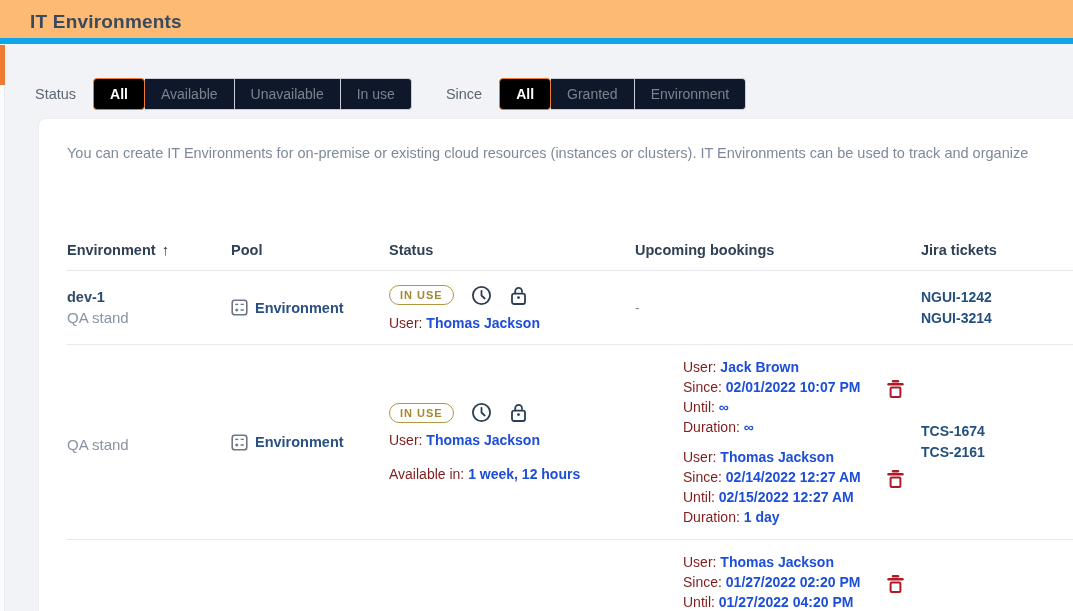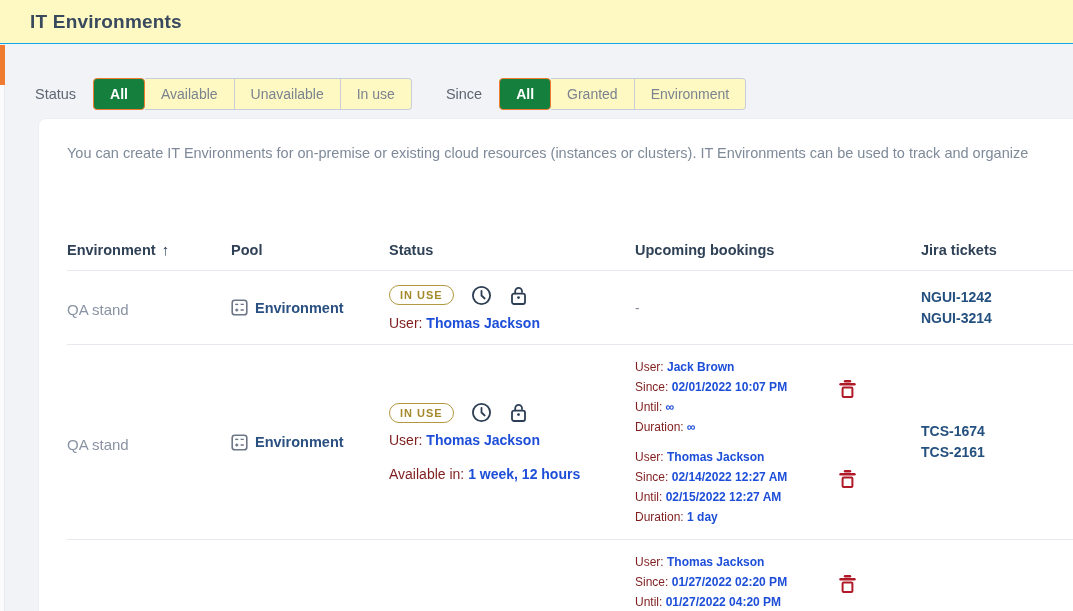--- a/index.html
+++ b/index.html
@@ -1,34 +1,34 @@
 <!DOCTYPE html>
 <html><head>
 <meta charset="utf-8">
 <style>
   * { margin:0; padding:0; box-sizing:border-box; }
   body { font-family:"Liberation Sans", sans-serif; }
   .screen{ position:relative; width:1073px; height:611px; background:#f2f3f7; overflow:hidden; }
 
   
-  .topbar{ position:absolute; top:0; left:0; width:100%; height:44px; background:#fef9c3; border-bottom:1px solid #0ea5e9; }
+  .topbar{ position:absolute; top:0; left:0; width:100%; height:44px; background:#fdba74; border-bottom:6px solid #0ea5e9; }
   .page-title{ position:absolute; left:30px; top:11px; font-size:19px; font-weight:600; color:#3a4a5e; letter-spacing:.2px; }
 
   
   .left-track{ position:absolute; left:0; top:45px; width:5px; height:566px; background:#fbfbfd; border-right:1px solid #e9eaef; }
   .left-thumb{ position:absolute; left:0; top:0; width:5px; height:40px; background:#ee7b2f; }
 
   
   .filters{ position:absolute; left:35px; top:78px; display:flex; align-items:center; height:32px; }
   .filter-label{ font-size:14.5px; color:#5c6672; margin-right:17px; }
   .seg-group{ display:flex; }
-  .seg-btn{ height:32px; padding:0 16px; display:flex; align-items:center; background:#fef9c3; border:1px solid #c9cdd7; border-left:none; color:#7b838f; font-size:14px; cursor:pointer; }
+  .seg-btn{ height:32px; padding:0 16px; display:flex; align-items:center; background:#0f172a; border:1px solid #c9cdd7; border-left:none; color:#7b838f; font-size:14px; cursor:pointer; }
   .seg-btn:first-child{ border-left:1px solid #c9cdd7; border-radius:4px 0 0 4px; }
   .seg-btn:last-child{ border-radius:0 4px 4px 0; }
-  .seg-btn.selected{ background:#15803d; border-color:#ee7b2f; color:#ffffff; font-weight:700; border-radius:4px; }
+  .seg-btn.selected{ background:#000000; border-color:#ee7b2f; color:#ffffff; font-weight:700; border-radius:4px; }
   .access-label{ margin-left:34px; }
 
   
   .card{ position:absolute; left:38px; top:118px; width:1100px; height:560px; background:#ffffff; border:1px solid #eceef3; border-radius:8px; }
   .description{ position:absolute; left:28px; top:26px; width:1200px; white-space:nowrap; overflow:hidden; font-size:14.5px; color:#7e8a99; }
 
   
   .env-table{ position:absolute; left:28px; top:114px; right:0; display:grid; grid-template-columns:164px 158px 246px 286px 1fr; }
   .th{ padding:8px 0 12px 0; border-bottom:1px solid #e7e9ee; font-size:14.5px; font-weight:700; color:#2f4156; display:flex; align-items:center; gap:6px; cursor:pointer; }
   .sort-arrow{ color:#2f4156; font-size:15px; }
@@ -44,21 +44,21 @@
   .badge{ display:inline-flex; align-items:center; border:1.5px solid #b2983f; color:#a58a2d; border-radius:12px; padding:3px 10px; font-size:11px; font-weight:700; letter-spacing:1px; }
   .status-user{ margin-top:9px; font-size:14px; }
   .status-avail{ margin-top:18px; font-size:14px; }
   .lbl{ color:#7f1d1d; }
   .val{ color:#1d4ed8; font-weight:700; }
 
   .dash{ font-size:14px; color:#8a909d; }
 
   .bookings-cell{ gap:10px; }
   .booking{ display:flex; align-items:flex-start; }
-  .booking-lines{ width:204px; font-size:12px; line-height:20px; }
+  .booking-lines{ width:204px; font-size:14px; line-height:20px;margin-left:48px; }
   .trash-btn{ background:none; border:none; cursor:pointer; margin-top:22px; padding:0; }
 
   .jira-link{ font-size:14px; font-weight:700; color:#24507f; line-height:21px; text-decoration:none; cursor:pointer; }
 
   .icon{ display:inline-flex; }
 </style>
 </head>
 <body>
 
 <div class="screen">
@@ -95,20 +95,21 @@
       <div class="th">
         <span>Environment</span>
         <span class="sort-arrow">↑</span>
       </div>
       <div class="th">Pool</div>
       <div class="th">Status</div>
       <div class="th">Upcoming bookings</div>
       <div class="th">Jira tickets</div>
 
       <div class="cell">
+        <a class="env-name">dev-1</a>
         <div class="env-sub">QA stand</div>
       </div>
       <div class="cell">
         <span class="pool-line">
           <span class="icon">
             <svg width="17" height="17" viewBox="0 0 17 17">
                 <rect x="1.2" y="1.2" width="14.6" height="14.6" rx="2.6" fill="none" stroke="#6d7686" stroke-width="1.6"></rect>
                 <path d="M4.2 5.4h3.1" stroke="#6d7686" stroke-width="1.4"></path>
                 <path d="M5.75 9.4v3.1 M4.2 10.95h3.1" stroke="#6d7686" stroke-width="1.4"></path>
                 <path d="M9.6 5.4h3.2 M9.6 11h3.2" stroke="#6d7686" stroke-width="1.4"></path>

